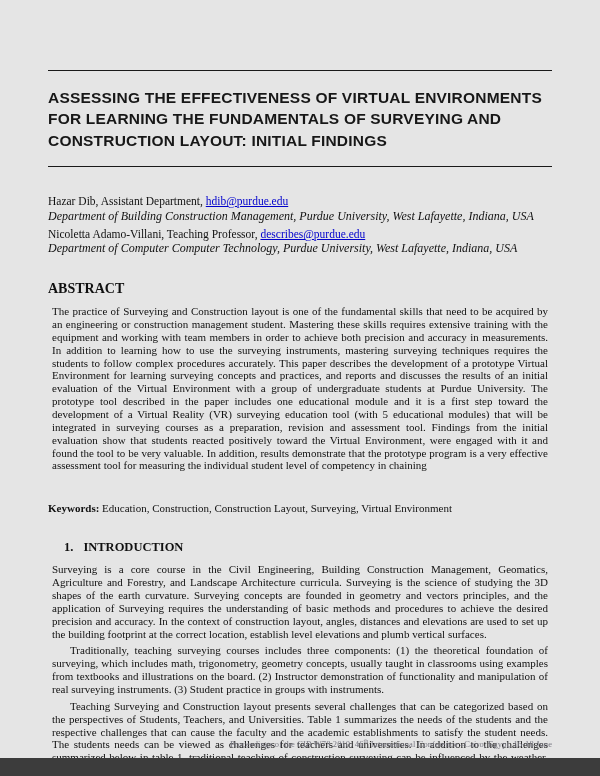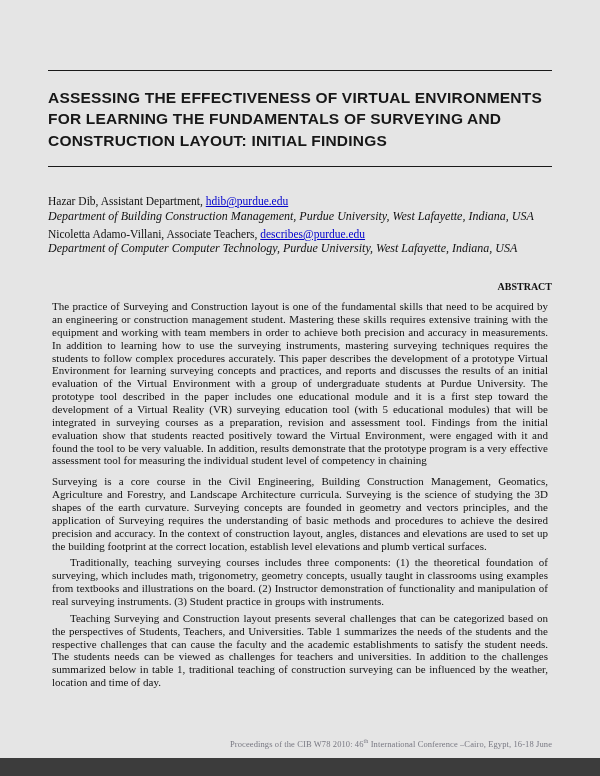--- a/index.html
+++ b/index.html
@@ -48,24 +48,23 @@
     text-align: right;
   }
   .affiliation {
     font-style: italic;
     font-size: 12px;
     line-height: 1.3;
     margin-bottom: 3px;
     font-family: Liberation Serif, serif;
   }
   .abstract-heading {
-    font-size: 10px;
+    font-size: 14px;
     font-weight: bold;
     margin: 24px 0 0 0;
-    text-align: right;
   }
   .body-text {
     font-size: 11px;
     line-height: 1.17;
     text-align: justify;
     margin: 4px;
   }
   .first-after-heading { margin-top: 8px; }
   .indent { text-indent: 18px; }
   .keywords {
@@ -103,29 +102,31 @@
 
     <hr class="rule rule-top">
 
     <h1 class="paper-title">ASSESSING THE EFFECTIVENESS OF VIRTUAL ENVIRONMENTS FOR LEARNING THE FUNDAMENTALS OF SURVEYING AND CONSTRUCTION LAYOUT: INITIAL FINDINGS</h1>
 
     <hr class="rule">
 
     <div class="authors">
       <div class="author-line"><span>Hazar Dib, Assistant Department, </span><a class="email">hdib@purdue.edu</a></div>
       <div class="affiliation">Department of Building Construction Management, Purdue University, West Lafayette, Indiana, USA</div>
-      <div class="author-line"><span>Nicoletta Adamo-Villani, Associate Teachers, </span><a class="email">describes@purdue.edu</a></div>
+      <div class="author-line"><span>Nicoletta Adamo-Villani, Teaching Professor, </span><a class="email">describes@purdue.edu</a></div>
       <div class="affiliation">Department of Computer Computer Technology, Purdue University, West Lafayette, Indiana, USA</div>
     </div>
 
     <h2 class="abstract-heading">ABSTRACT</h2>
 
     <p class="body-text first-after-heading">The practice of Surveying and Construction layout is one of the fundamental skills that need to be acquired by an engineering or construction management student. Mastering these skills requires extensive training with the equipment and working with team members in order to achieve both precision and accuracy in measurements. In addition to learning how to use the surveying instruments, mastering surveying techniques requires the students to follow complex procedures accurately. This paper describes the development of a prototype Virtual Environment for learning surveying concepts and practices, and reports and discusses the results of an initial evaluation of the Virtual Environment with a group of undergraduate students at Purdue University. The prototype tool described in the paper includes one educational module and it is a first step toward the development of a Virtual Reality (VR) surveying education tool (with 5 educational modules) that will be integrated in surveying courses as a preparation, revision and assessment tool. Findings from the initial evaluation show that students reacted positively toward the Virtual Environment, were engaged with it and found the tool to be very valuable. In addition, results demonstrate that the prototype program is a very effective assessment tool for measuring the individual student level of competency in chaining</p>
 
+    <p class="keywords"><b>Keywords:</b><span> Education, Construction, Construction Layout, Surveying, Virtual Environment</span></p>
 
+    <h2 class="section-heading"><span class="sec-num">1.</span><span>INTRODUCTION</span></h2>
 
     <p class="body-text first-after-heading">Surveying is a core course in the Civil Engineering, Building Construction Management, Geomatics, Agriculture and Forestry, and Landscape Architecture curricula. Surveying is the science of studying the 3D shapes of the earth curvature. Surveying concepts are founded in geometry and vectors principles, and the application of Surveying requires the understanding of basic methods and procedures to achieve the desired precision and accuracy. In the context of construction layout, angles, distances and elevations are used to set up the building footprint at the correct location, establish level elevations and plumb vertical surfaces.</p>
     <p class="body-text indent">Traditionally, teaching surveying courses includes three components: (1) the theoretical foundation of surveying, which includes math, trigonometry, geometry concepts, usually taught in classrooms using examples from textbooks and illustrations on the board. (2) Instructor demonstration of functionality and manipulation of real surveying instruments. (3) Student practice in groups with instruments.</p>
     <p class="body-text indent">Teaching Surveying and Construction layout presents several challenges that can be categorized based on the perspectives of Students, Teachers, and Universities. Table 1 summarizes the needs of the students and the respective challenges that can cause the faculty and the academic establishments to satisfy the student needs. The students needs can be viewed as challenges for teachers and universities. In addition to the challenges summarized below in table 1, traditional teaching of construction surveying can be influenced by the weather, location and time of day.</p>
 
   </div>
 
   <div class="footer"><span>Proceedings of the CIB W78 2010: 46</span><sup>th</sup><span> International Conference –Cairo, Egypt, 16-18 June</span></div>
 </div>
 

